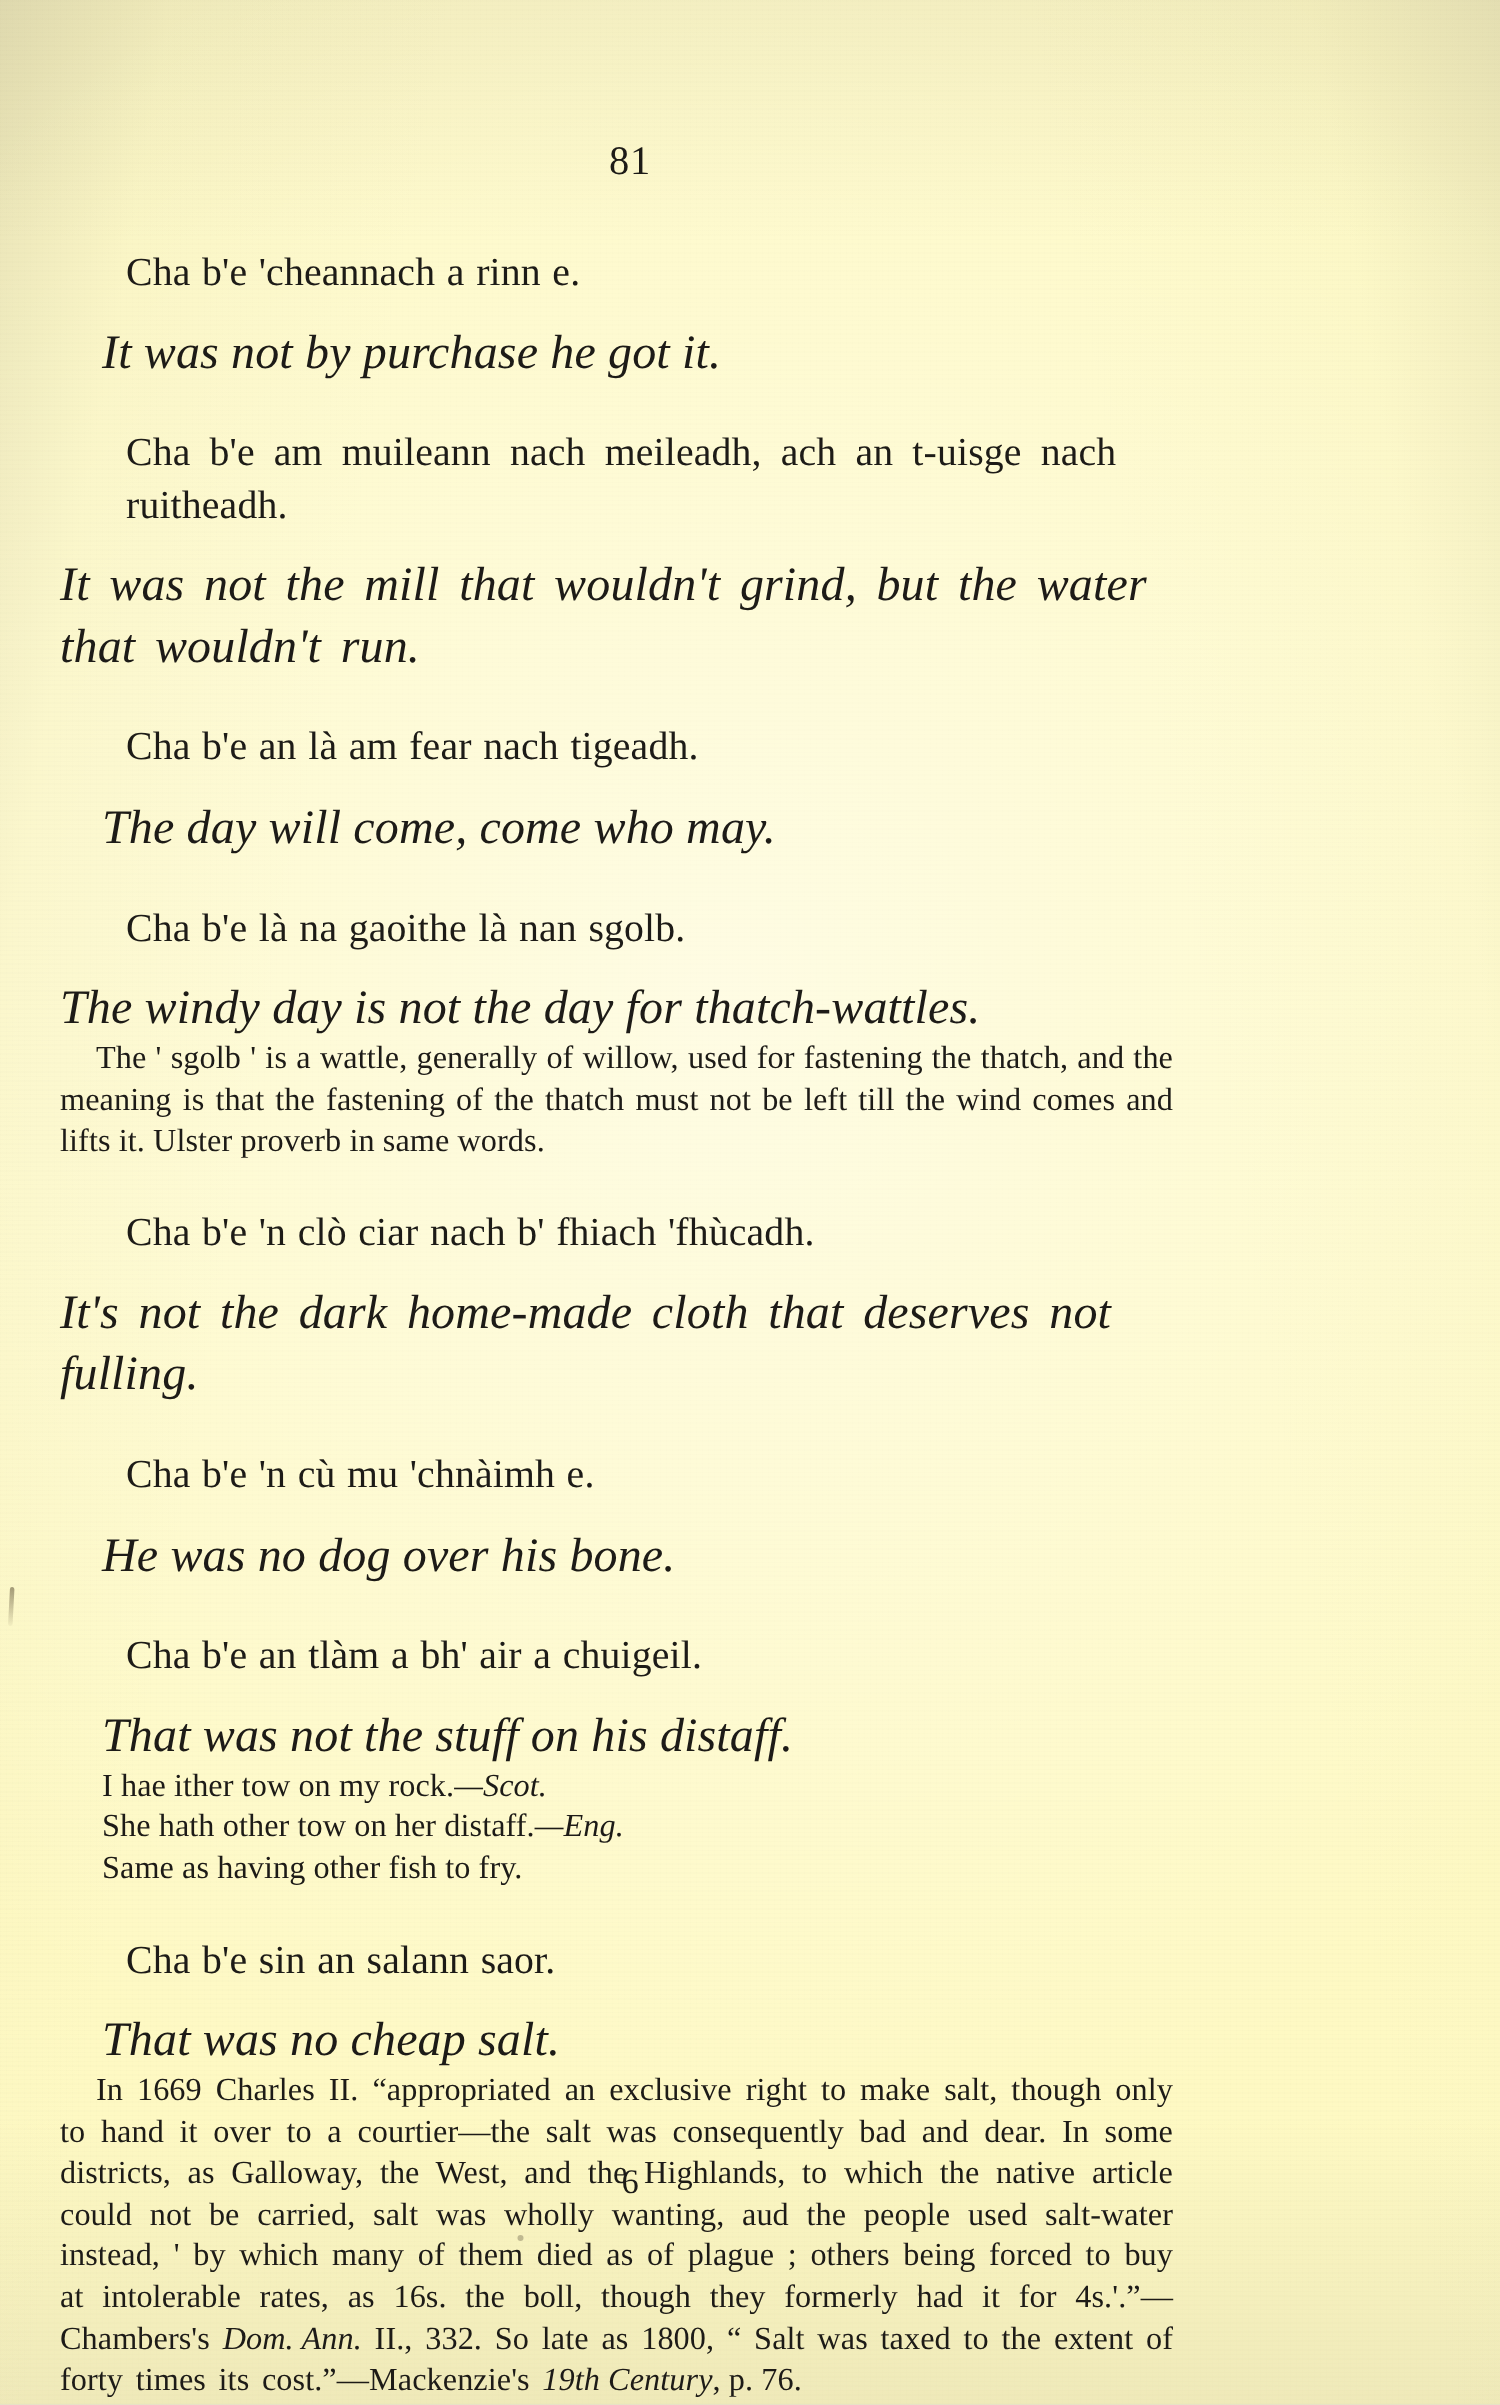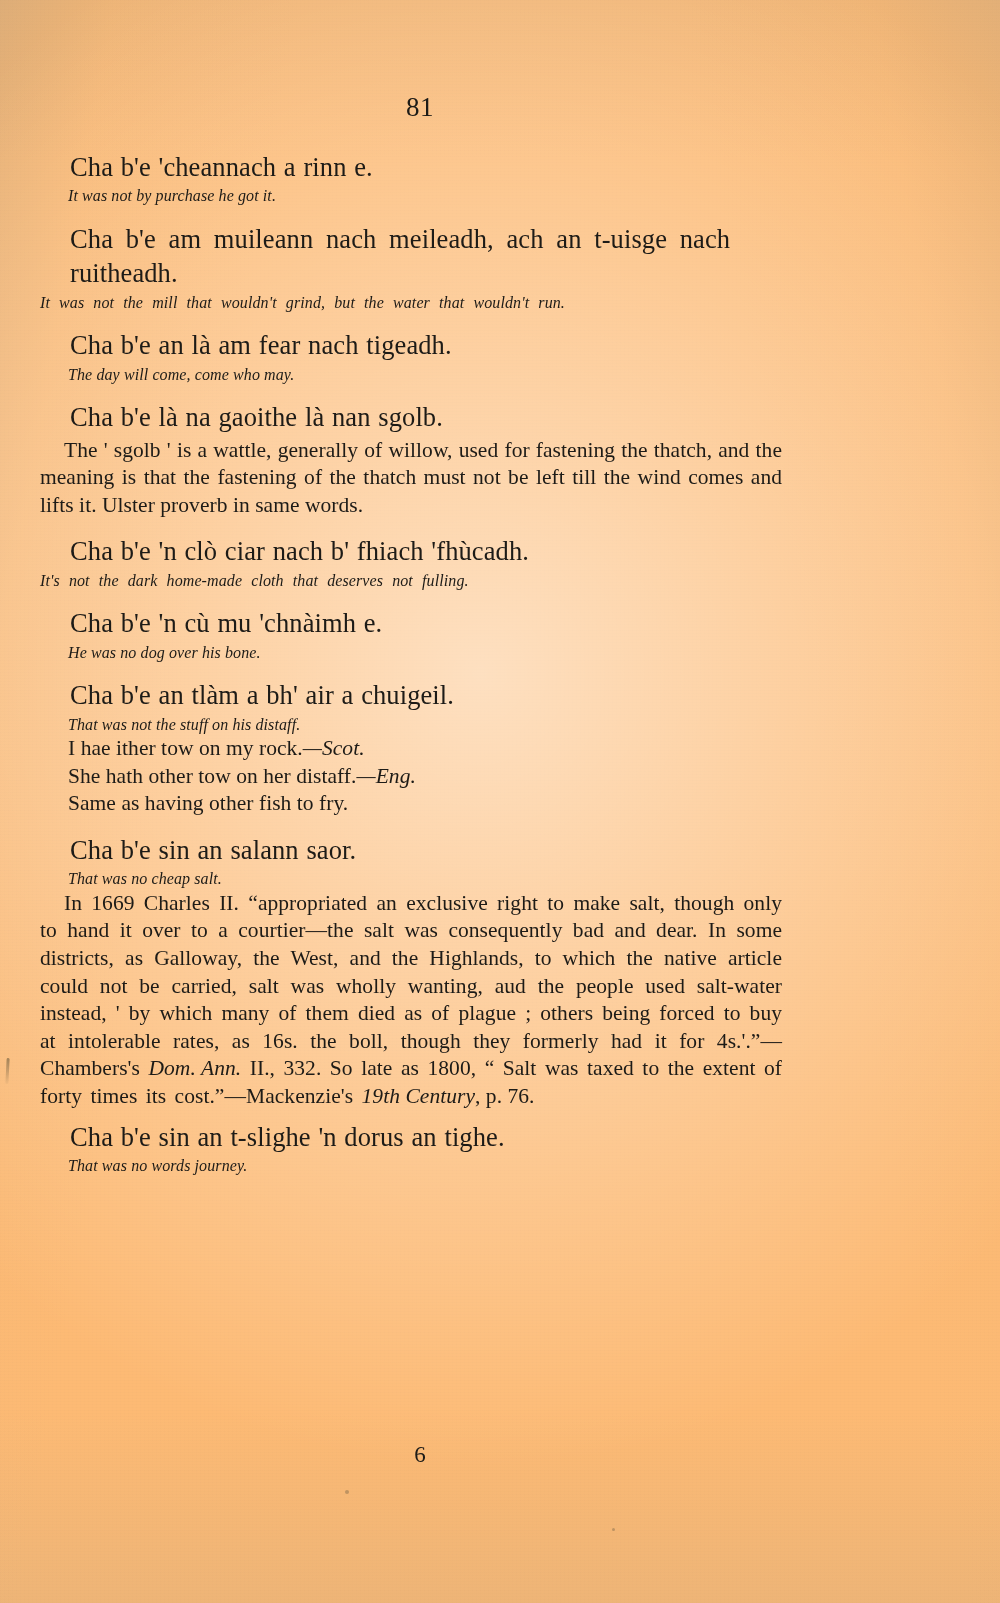--- a/index.html
+++ b/index.html
@@ -5,21 +5,21 @@
   html, body {
     margin: 0;
     padding: 0;
     background: #d8d5cc;
   }
   .page {
     position: relative;
     width: 1000px;
     height: 1603px;
     margin: 0 auto;
-    background: #fdba74;
+    background: #fef9c3;
     overflow: hidden;
     font-family: "Liberation Serif", "DejaVu Serif", serif;
     color: #1d1b17;
   }
   
   .paper-tone {
     position: absolute;
     inset: 0;
     background:
       radial-gradient(ellipse 120% 80% at 48% 42%, rgba(255,255,255,0.55) 0%, rgba(255,255,255,0.0) 62%),
@@ -58,35 +58,35 @@
     position: absolute;
     top: 148px;
     left: 40px;
     width: 742px;
   }
 
   
   .proverb {
     font-size: 26.5px;
     line-height: 1.30;
-    margin: 2px;
+    margin: 16px;
     padding-left: 28px;
     letter-spacing: 0.1px;
     word-spacing: 1px;
   }
   .proverb.spread {
     word-spacing: 6px;
   }
   .proverb.hang {
     padding-left: 0;
   }
 
   
   .trans {
-    font-size: 16px;
+    font-size: 32px;
     font-style: italic;
     line-height: 1.28;
     margin: 0;
     padding-left: 28px;
     letter-spacing: 0.1px;
   }
   .trans.spread {
     word-spacing: 5px;
   }
   .trans.hang {
@@ -169,20 +169,21 @@
 
       <p class="proverb spread hang" style="padding-left:28px;">Cha b'e am muileann nach meileadh, ach an t-uisge nach ruitheadh.</p>
       <p class="trans spread hang">It was not the mill that wouldn't grind, but the water that wouldn't run.</p>
       <div class="gap-md"></div>
 
       <p class="proverb">Cha b'e an là am fear nach tigeadh.</p>
       <p class="trans">The day will come, come who may.</p>
       <div class="gap-md"></div>
 
       <p class="proverb">Cha b'e là na gaoithe là nan sgolb.</p>
+      <p class="trans hang">The windy day is not the day for thatch-wattles.</p>
       <p class="para indent">The ' sgolb ' is a wattle, generally of willow, used for fastening the thatch, and the meaning is that the fastening of the thatch must not be left till the wind comes and lifts it.   Ulster proverb in same words.</p>
       <div class="gap-md"></div>
 
       <p class="proverb">Cha b'e 'n clò ciar nach b' fhiach 'fhùcadh.</p>
       <p class="trans spread hang">It's not the dark home-made cloth that deserves not fulling.</p>
       <div class="gap-md"></div>
 
       <p class="proverb">Cha b'e 'n cù mu 'chnàimh e.</p>
       <p class="trans">He was no dog over his bone.</p>
       <div class="gap-md"></div>

